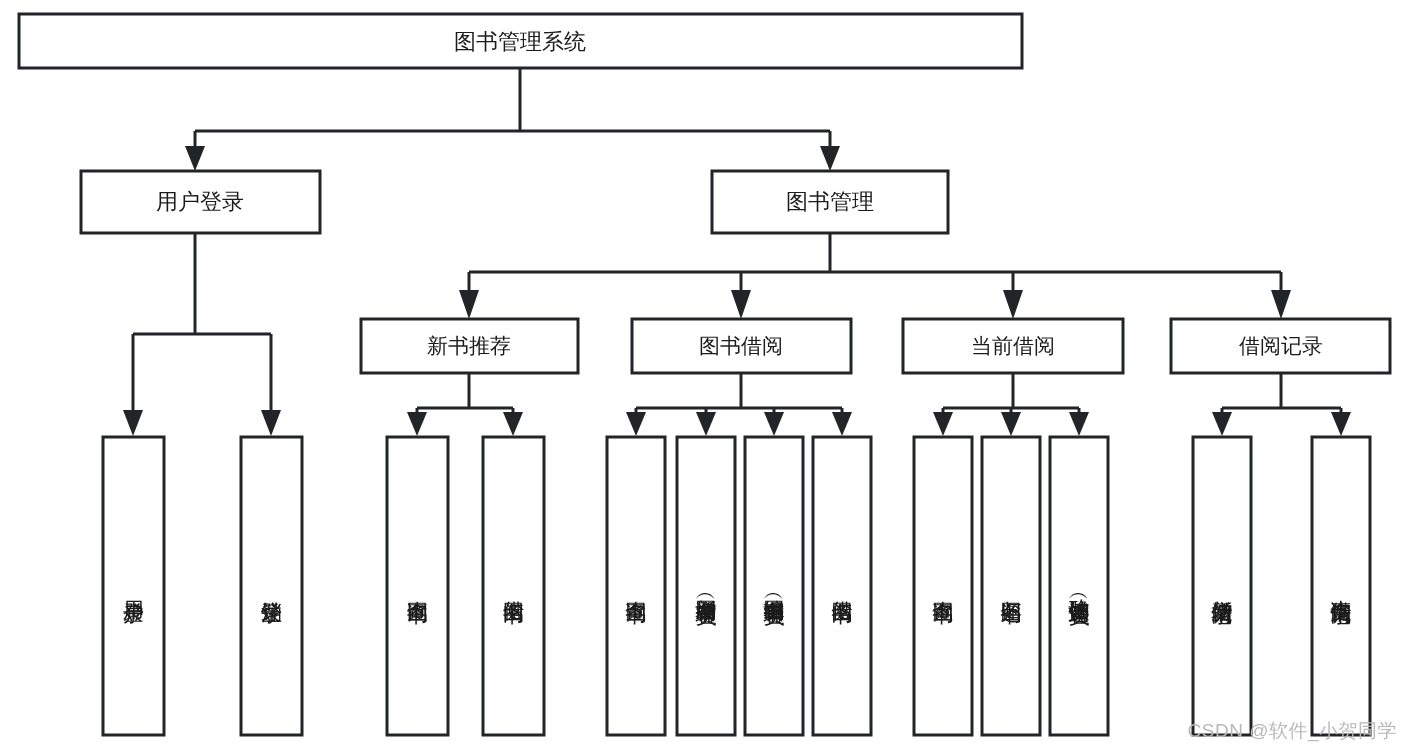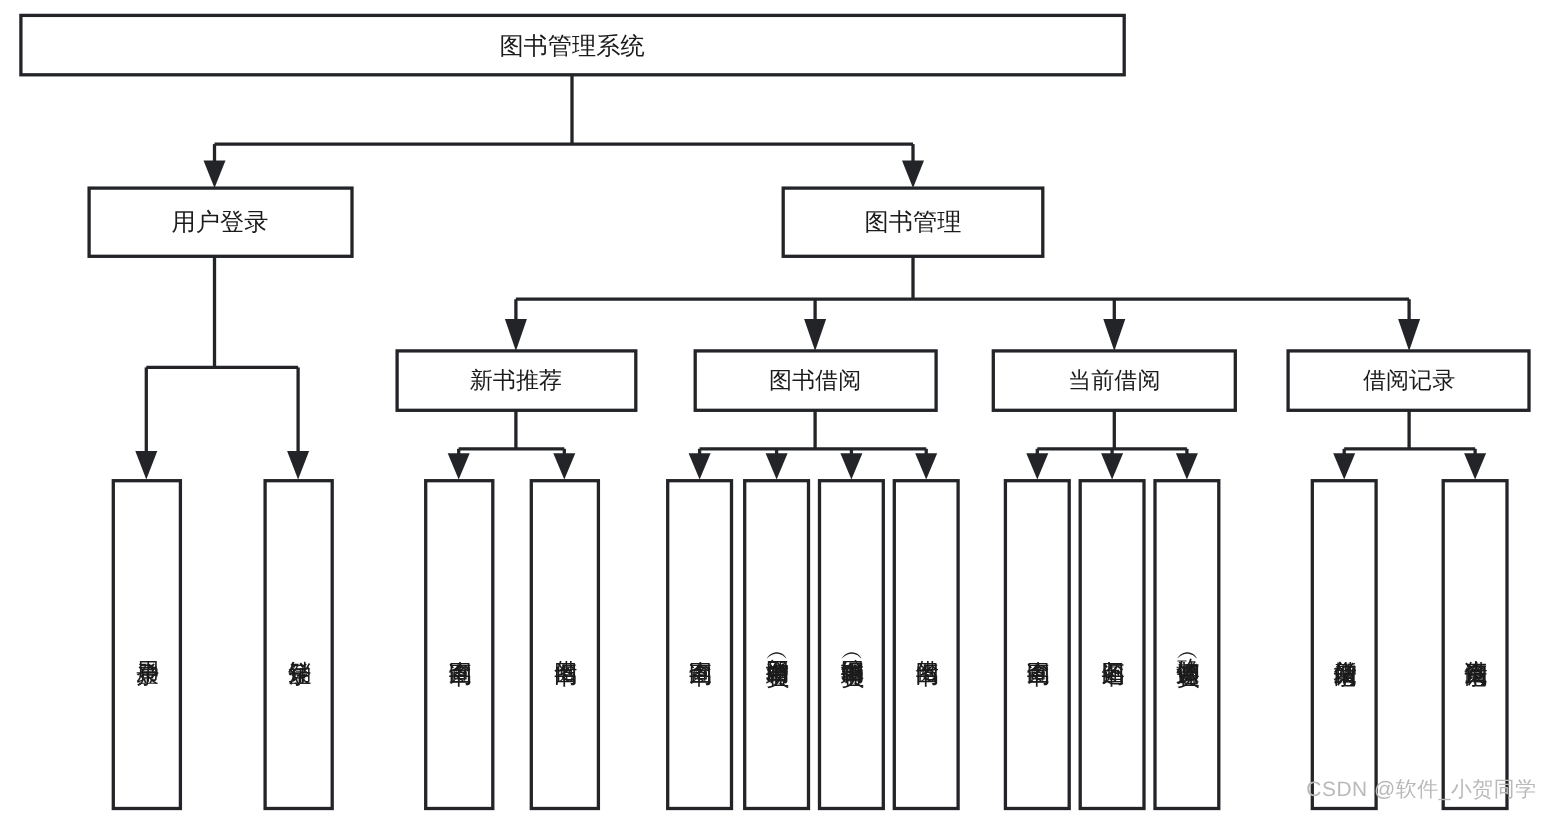--- a/index.html
+++ b/index.html
@@ -63,21 +63,21 @@
     font-family: "Liberation Sans", "DejaVu Sans", sans-serif;
     font-size: 21px;
     line-height: 1.14;
     color: #1b1b1b;
     letter-spacing: 1px;
     white-space: nowrap;
   }
   .watermark {
     position: absolute;
     right: 8px;
-    bottom: 16px;
+    bottom: 3px;
     font-family: "Liberation Sans", "DejaVu Sans", sans-serif;
     font-size: 19px;
     color: #b9b9b9;
     letter-spacing: 0.5px;
     white-space: nowrap;
   }
 </style>
 </head>
 <body>
 

